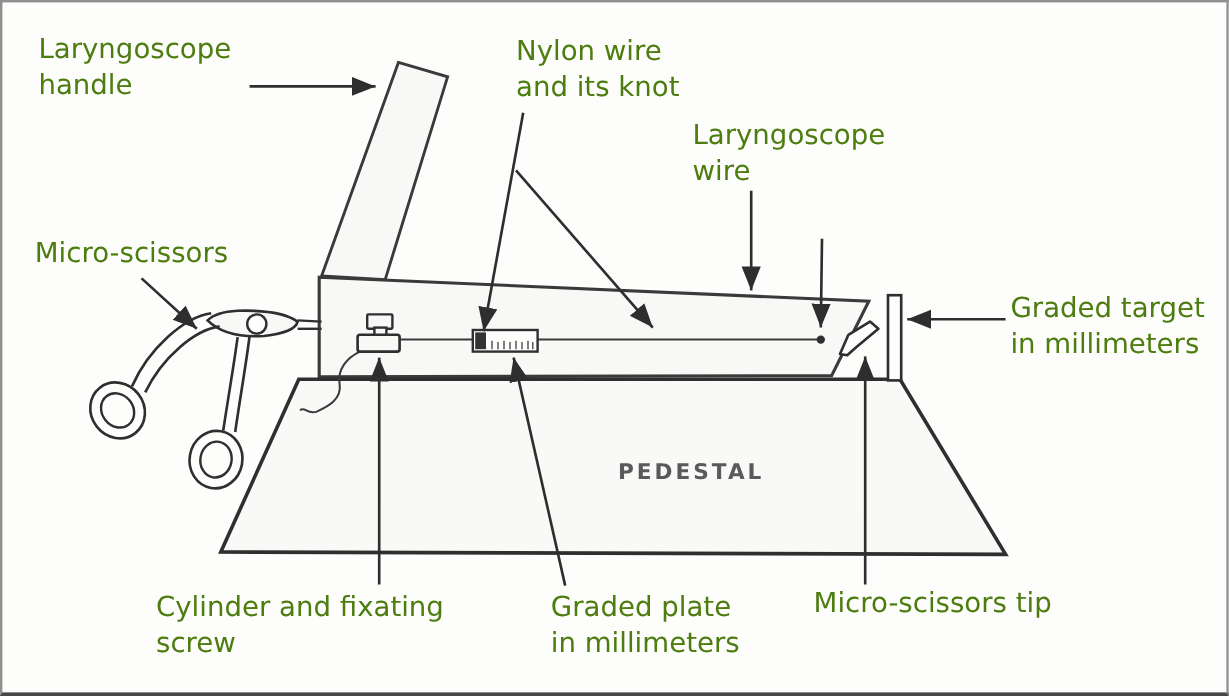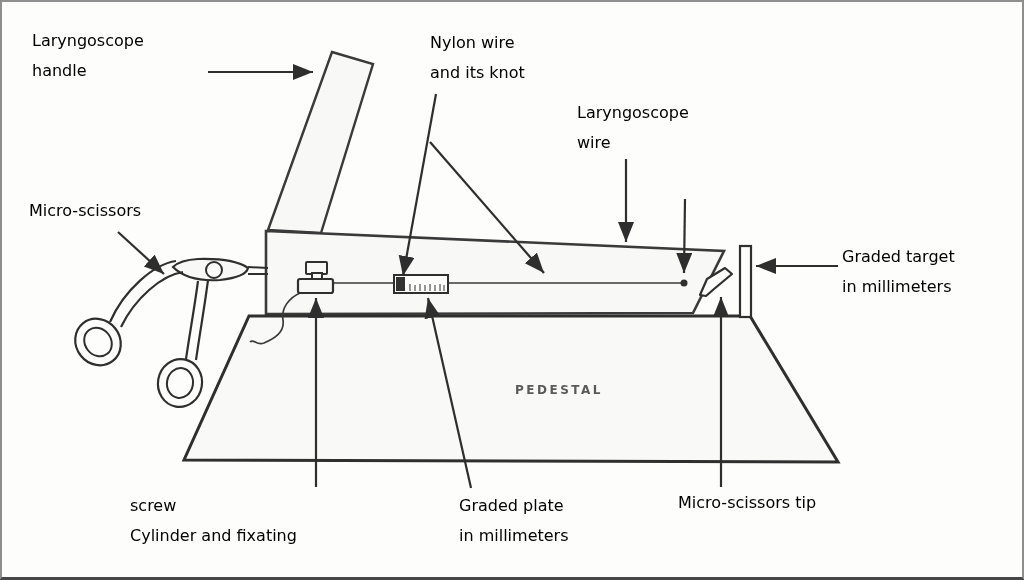--- a/index.html
+++ b/index.html
@@ -9,30 +9,30 @@
     background:#fdfdfc;
     border:2px solid #8f8f8f;
     border-bottom:3px solid #474747;
     box-sizing:border-box;
     overflow:hidden;
     font-family:"DejaVu Sans","Liberation Sans",sans-serif;
   }
   svg.canvas{position:absolute;left:0;top:0;width:1024px;height:580px;}
   .label{
     position:absolute;
-    font-size:16px;
+    font-size:23px;
     line-height:30px;
-    color:#000000;
+    color:#4d7c0f;
     white-space:nowrap;
     z-index:2;
   }
   .label .ln{display:block;}
   .pedestal-label{
     position:absolute;
-    font-size:12px;
+    font-size:18px;
     font-weight:bold;
     letter-spacing:2.5px;
     color:#5a5a5a;
     z-index:2;
   }
 </style>
 </head>
 <body>
 
 <div class="page">
@@ -139,22 +139,22 @@
   <div class="label" style="left:840px;top:240px;">
     <span class="ln">Graded target</span>
     <span class="ln">in millimeters</span>
   </div>
 
   <div class="label" style="left:27px;top:194px;">
     <span class="ln">Micro-scissors</span>
   </div>
 
   <div class="label" style="left:128px;top:489px;">
+    <span class="ln">Cylinder and fixating</span>
     <span class="ln">screw</span>
-    <span class="ln">Cylinder and fixating</span>
   </div>
 
   <div class="label" style="left:445px;top:489px;margin-left:12px;">
     <span class="ln">Graded plate</span>
     <span class="ln">in millimeters</span>
   </div>
 
   <div class="label" style="left:676px;top:486px;text-align:center;">
     <span class="ln">Micro-scissors tip</span>
   </div>

